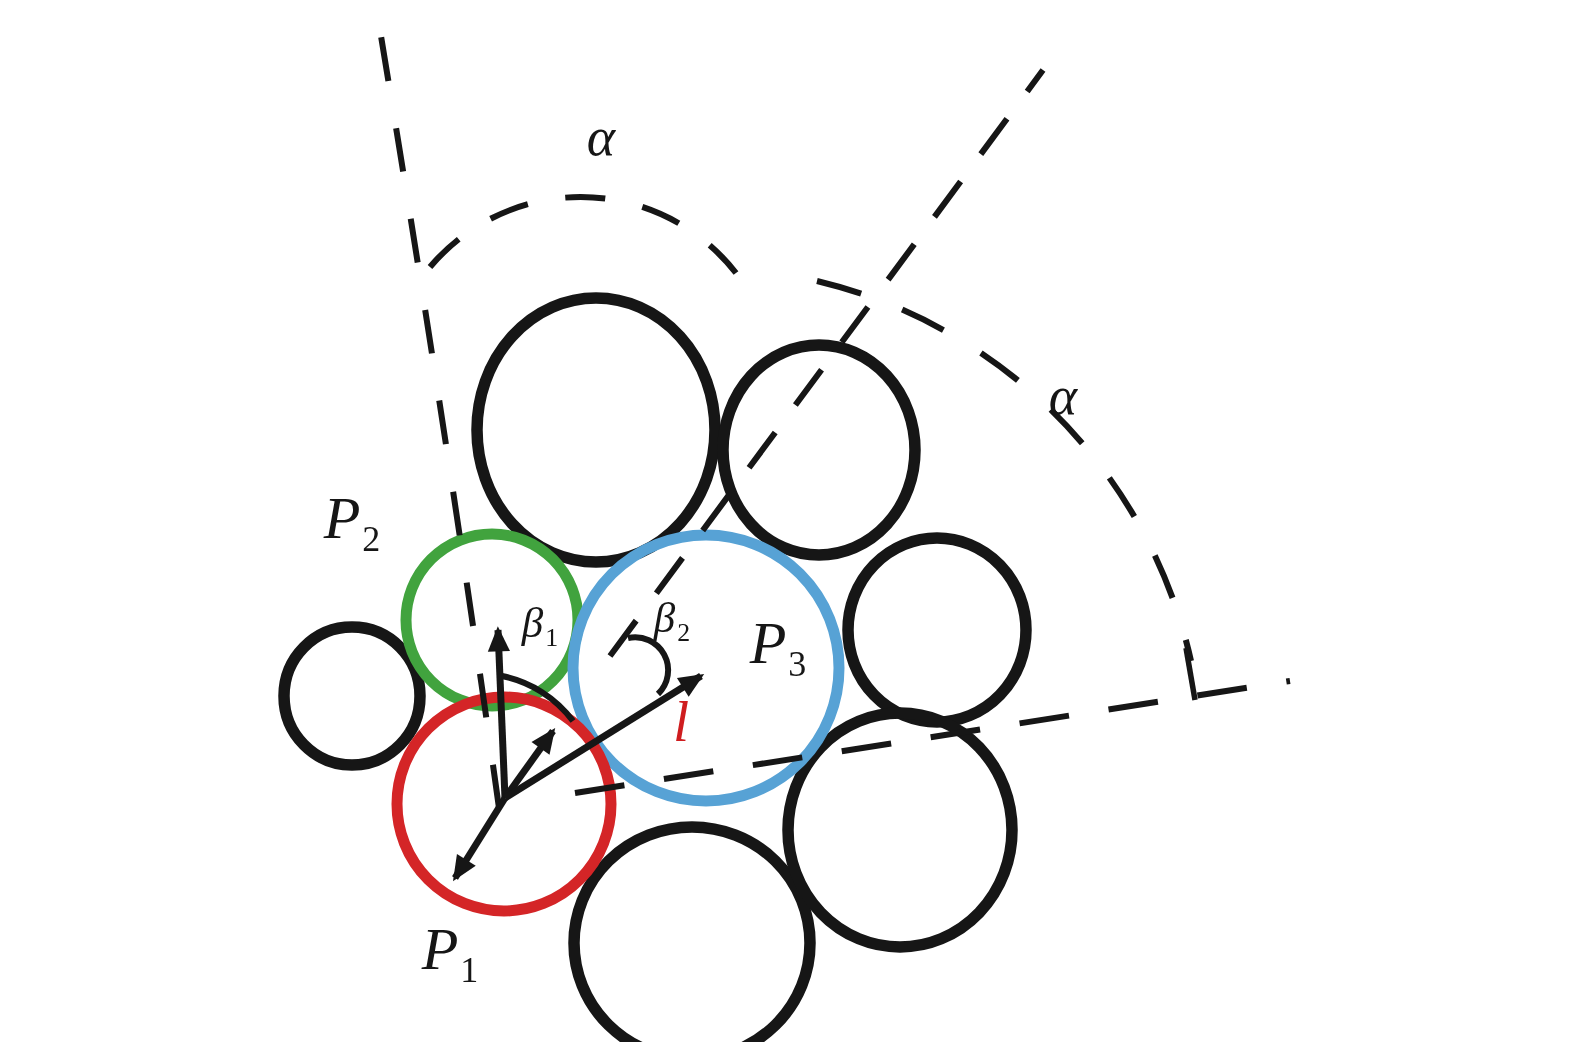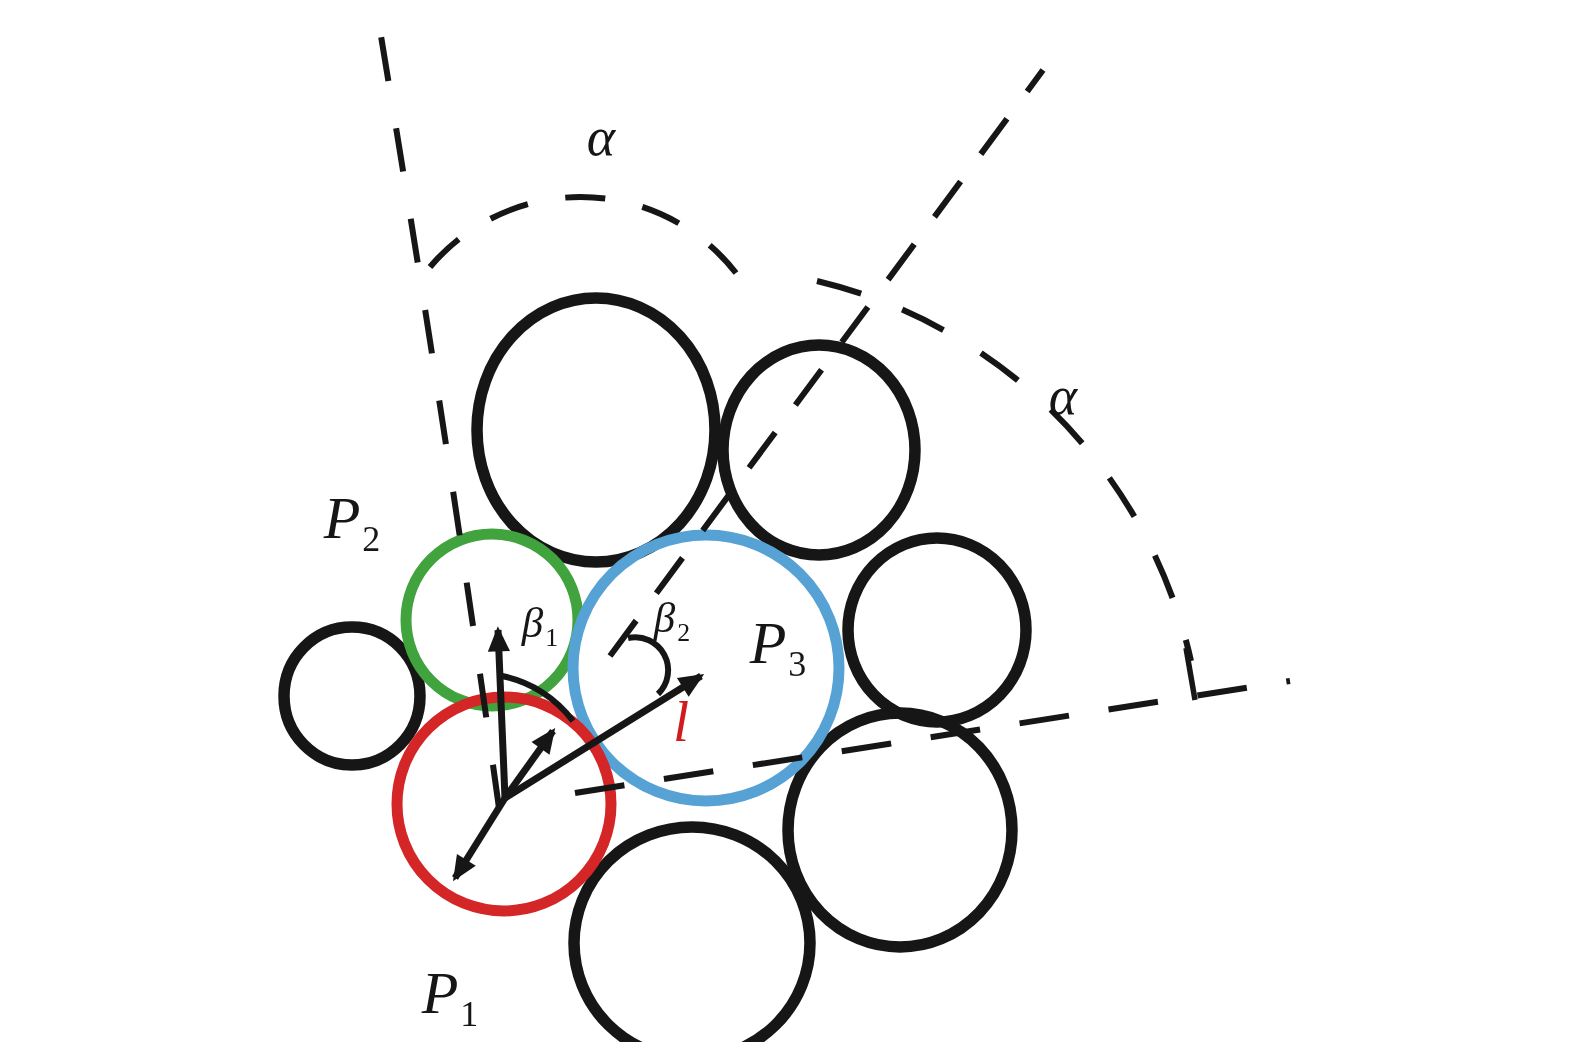--- a/index.html
+++ b/index.html
@@ -102,21 +102,21 @@
   </div>
 
   <div class="lbl sz-a" style="left:1063px;top:396px;">
     <span>α</span>
   </div>
 
   <div class="lbl sz-p" style="left:352px;top:522px;">
     <span>P</span><sub>2</sub>
   </div>
 
-  <div class="lbl sz-p" style="left:450px;top:953px;margin-top:44px;">
+  <div class="lbl sz-p" style="left:450px;top:953px;">
     <span>P</span><sub>1</sub>
   </div>
 
   <div class="lbl sz-p" style="left:766px;top:647px;margin-left:12px;">
     <span>P</span><sub>3</sub>
   </div>
 
   <div class="lbl sz-b" style="left:540px;top:626px;">
     <span>β</span><sub>1</sub>
   </div>

